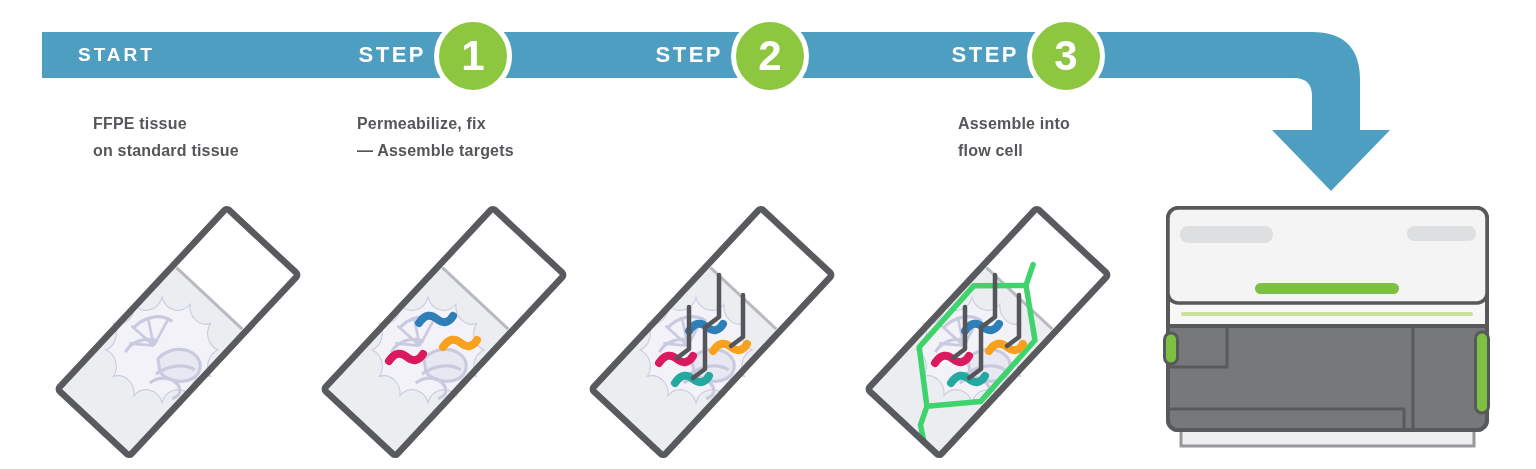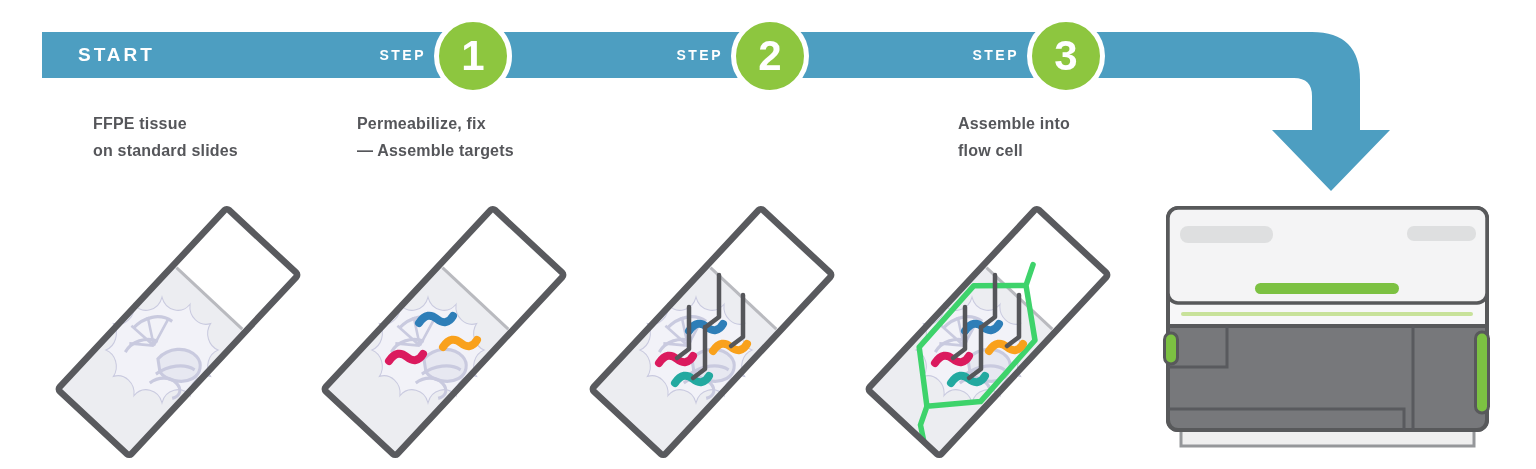--- a/index.html
+++ b/index.html
@@ -9,21 +9,21 @@
   }
   .abs{position:absolute;}
   svg{position:absolute;overflow:visible;}
   
   .start-label{
     left:78px;top:32px;height:33px;line-height:46px;
     color:#fff;font-size:19px;font-weight:700;letter-spacing:3px;
   }
   .step-label{
     top:32px;height:46px;line-height:46px;width:120px;text-align:right;
-    color:#fff;font-size:14px;font-weight:700;letter-spacing:2.5px;
+    color:#fff;font-size:22px;font-weight:700;letter-spacing:2.5px;
   }
   .step-circle{
     top:17px;width:78px;height:78px;border-radius:50%;
     background:#8DC63F;border:5px solid #ffffff;box-sizing:border-box;
     display:flex;align-items:center;justify-content:center;
     color:#fff;font-size:42px;font-weight:700;
   }
   
   .caption{
     top:110px;color:#55565A;font-size:16px;font-weight:700;
@@ -79,21 +79,21 @@
     </div>
   <div class="abs step-circle" style="left:731px">
       <span>2</span>
     </div>
   <div class="abs step-circle" style="left:1027px">
       <span>3</span>
     </div>
 
   <div class="abs caption" style="left:93px">
     <div>FFPE tissue</div>
-    <div>on standard slides</div>
+    <div>on standard tissue</div>
   </div>
   <div class="abs caption" style="left:357px">
     <div>Permeabilize, fix</div>
     <div>— Assemble targets</div>
   </div>
   <div class="abs caption" style="left:958px">
     <div>Assemble into</div>
     <div>flow cell</div>
   </div>
 

